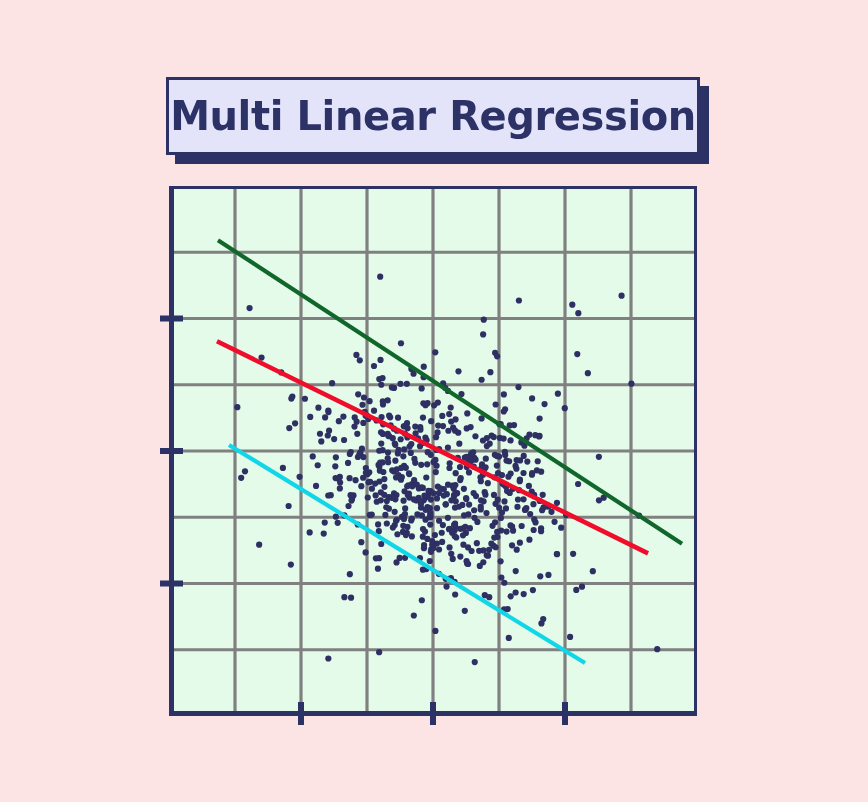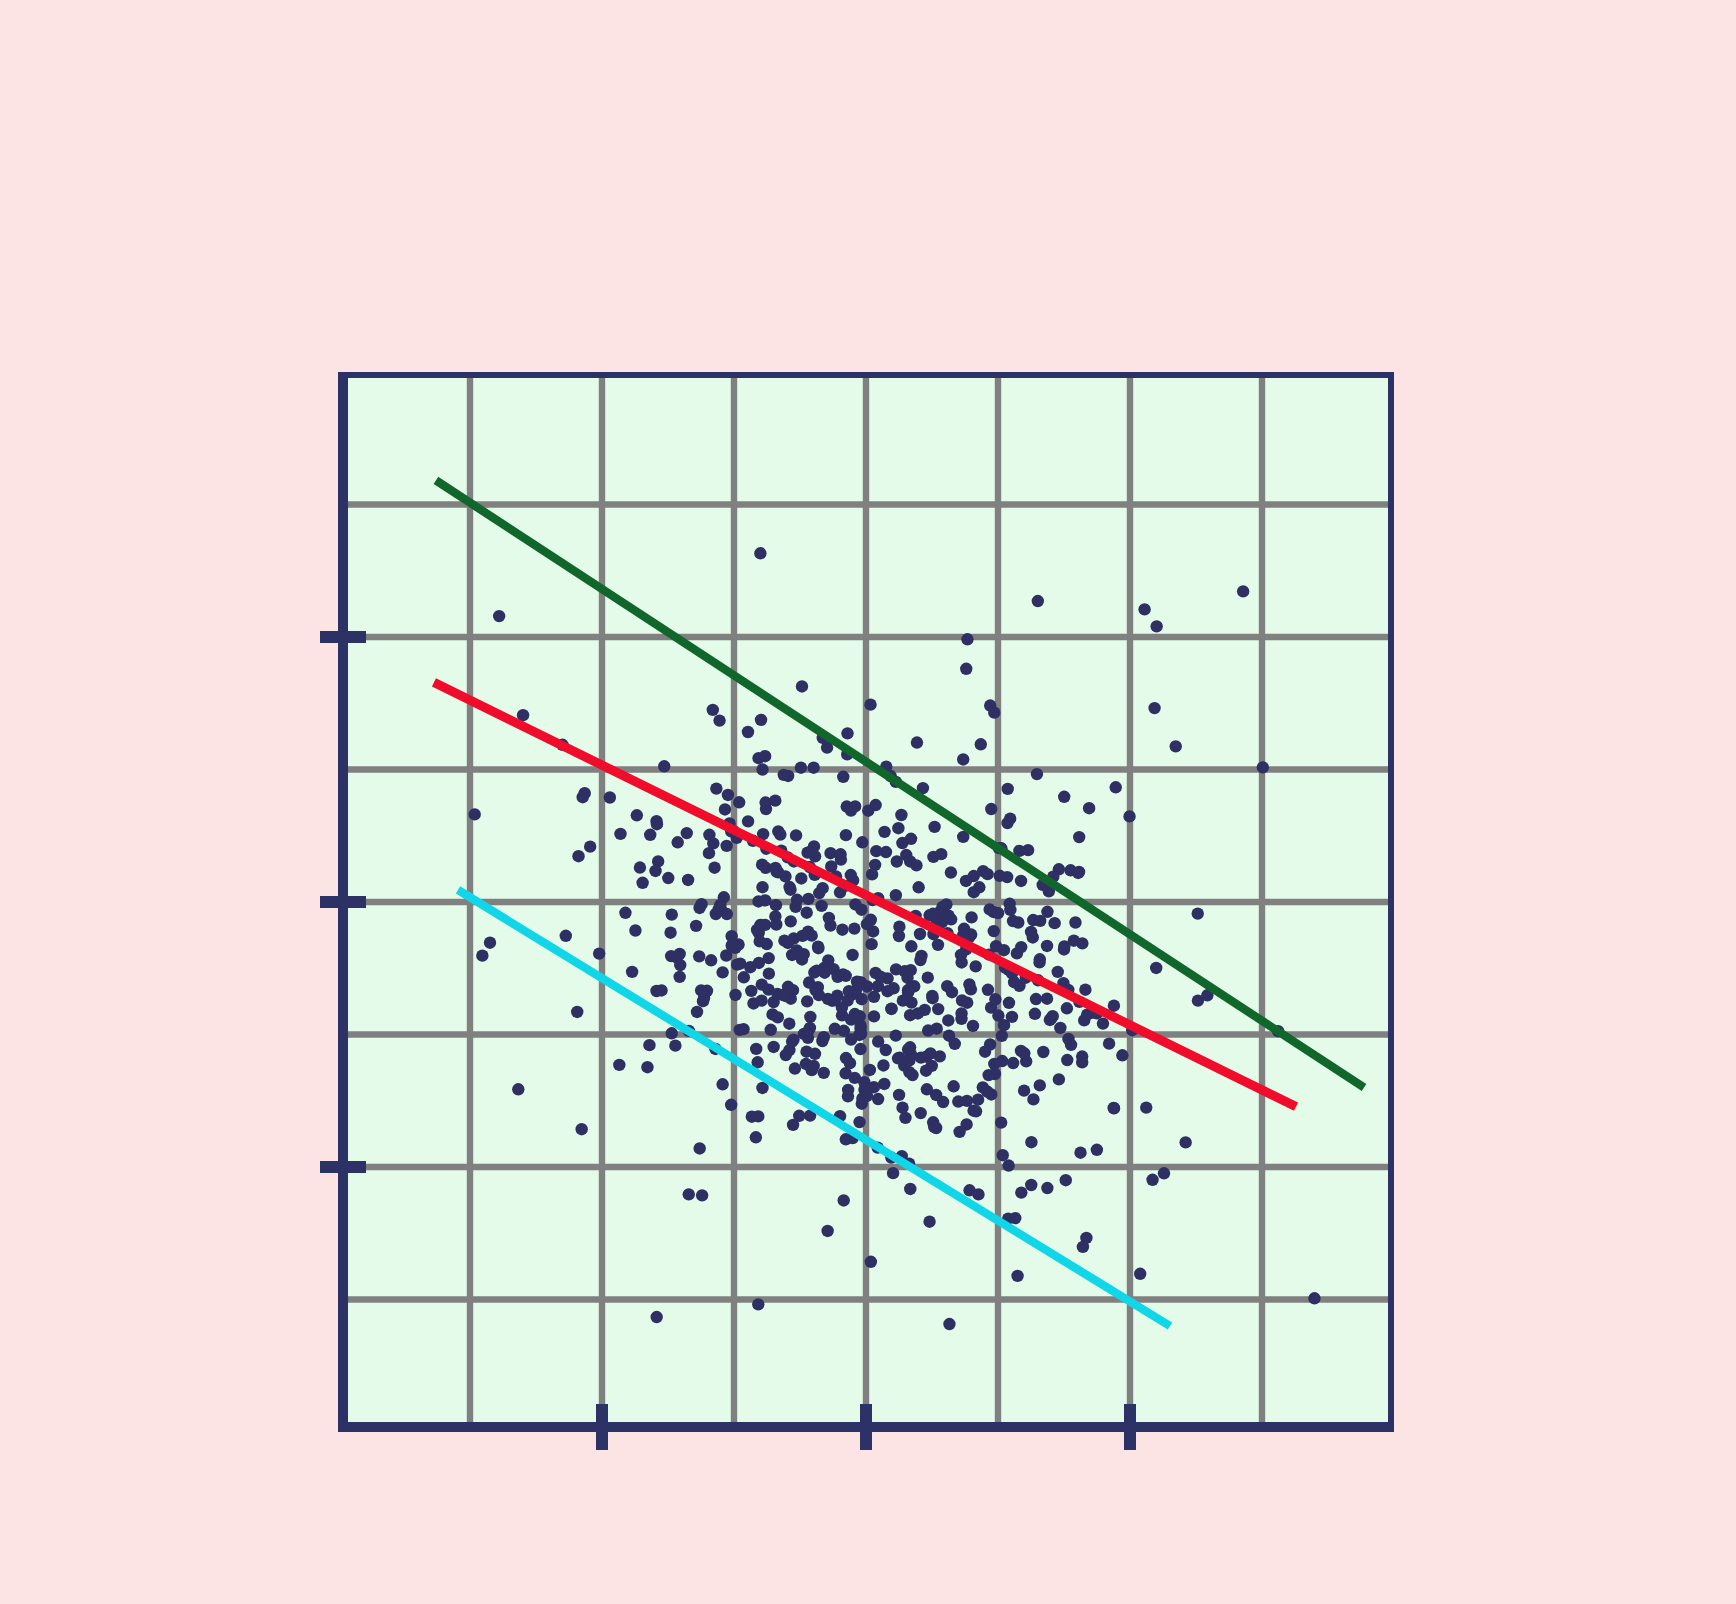--- a/index.html
+++ b/index.html
@@ -77,20 +77,26 @@
     width: 528px;
     height: 530px;
     overflow: visible;
   }
 </style>
 </head>
 <body style="background: rgb(252, 228, 228);">
 
 <div id="stage">
 
+  <div class="title-wrap">
+    <div class="title-shadow"></div>
+    <div class="title-card">
+      <span class="title-text">Multi Linear Regression</span>
+    </div>
+  </div>
 
   <div class="plot-wrap">
     <svg class="plot-svg" id="plot-svg" viewBox="0 0 528 530">
       <rect id="plot-bg" x="0" y="0" width="528" height="530" fill="#e3fbe8"></rect>
       <g id="grid-layer">
           <line x1="66" y1="0" x2="66" y2="530" stroke="#808080" stroke-width="3.2"></line>
           <line x1="132" y1="0" x2="132" y2="530" stroke="#808080" stroke-width="3.2"></line>
           <line x1="198" y1="0" x2="198" y2="530" stroke="#808080" stroke-width="3.2"></line>
           <line x1="264" y1="0" x2="264" y2="530" stroke="#808080" stroke-width="3.2"></line>
           <line x1="330" y1="0" x2="330" y2="530" stroke="#808080" stroke-width="3.2"></line>

